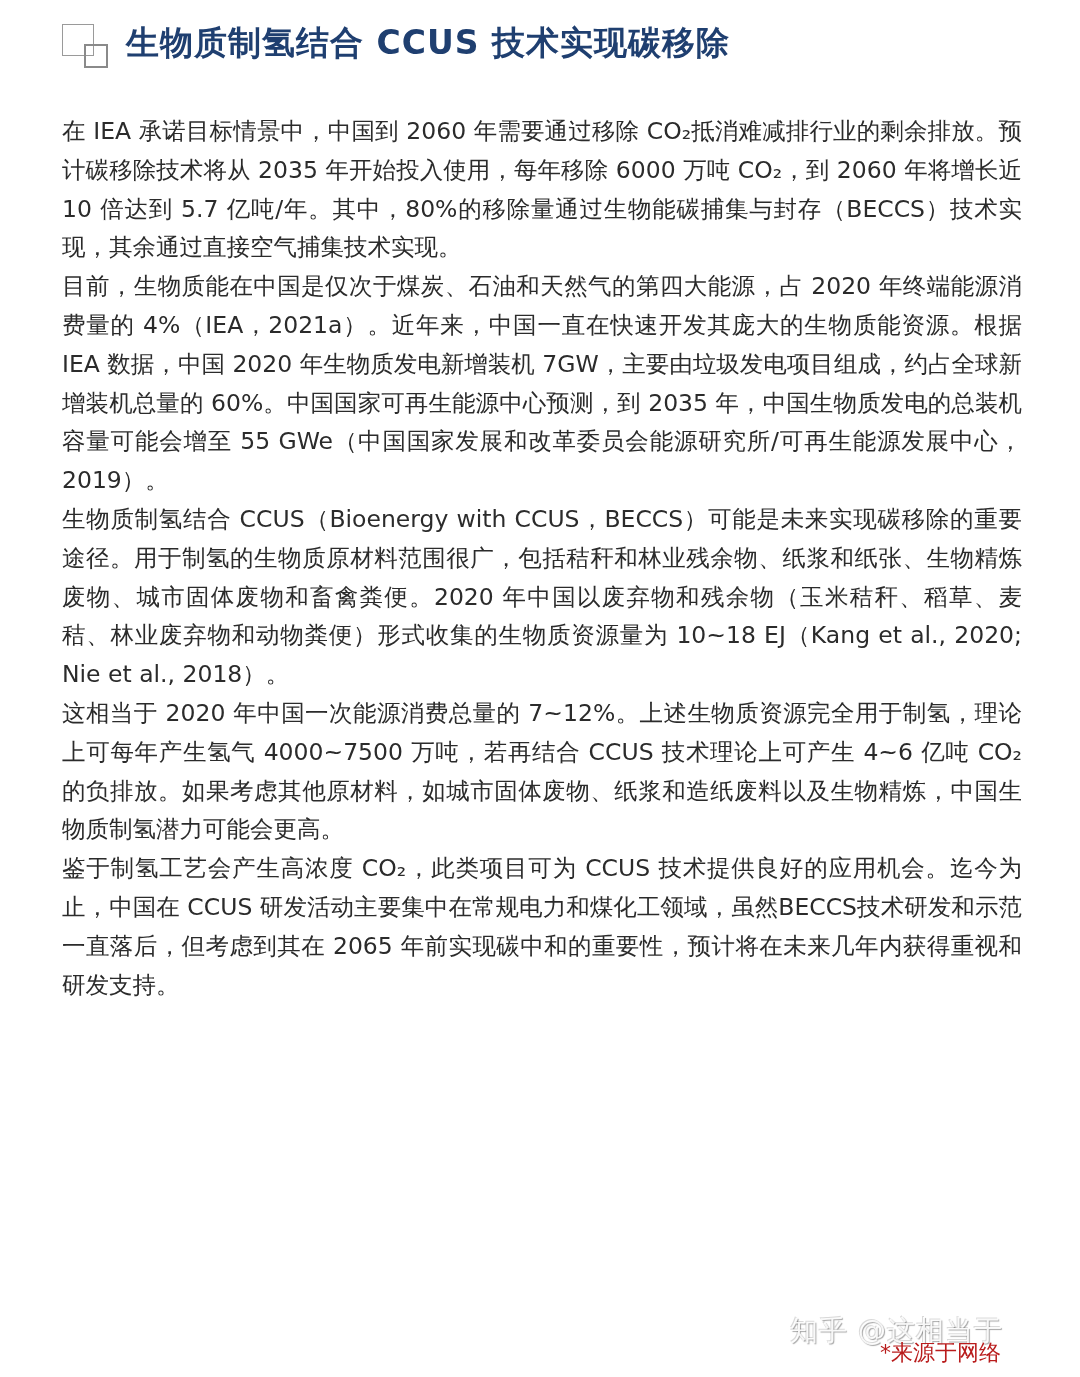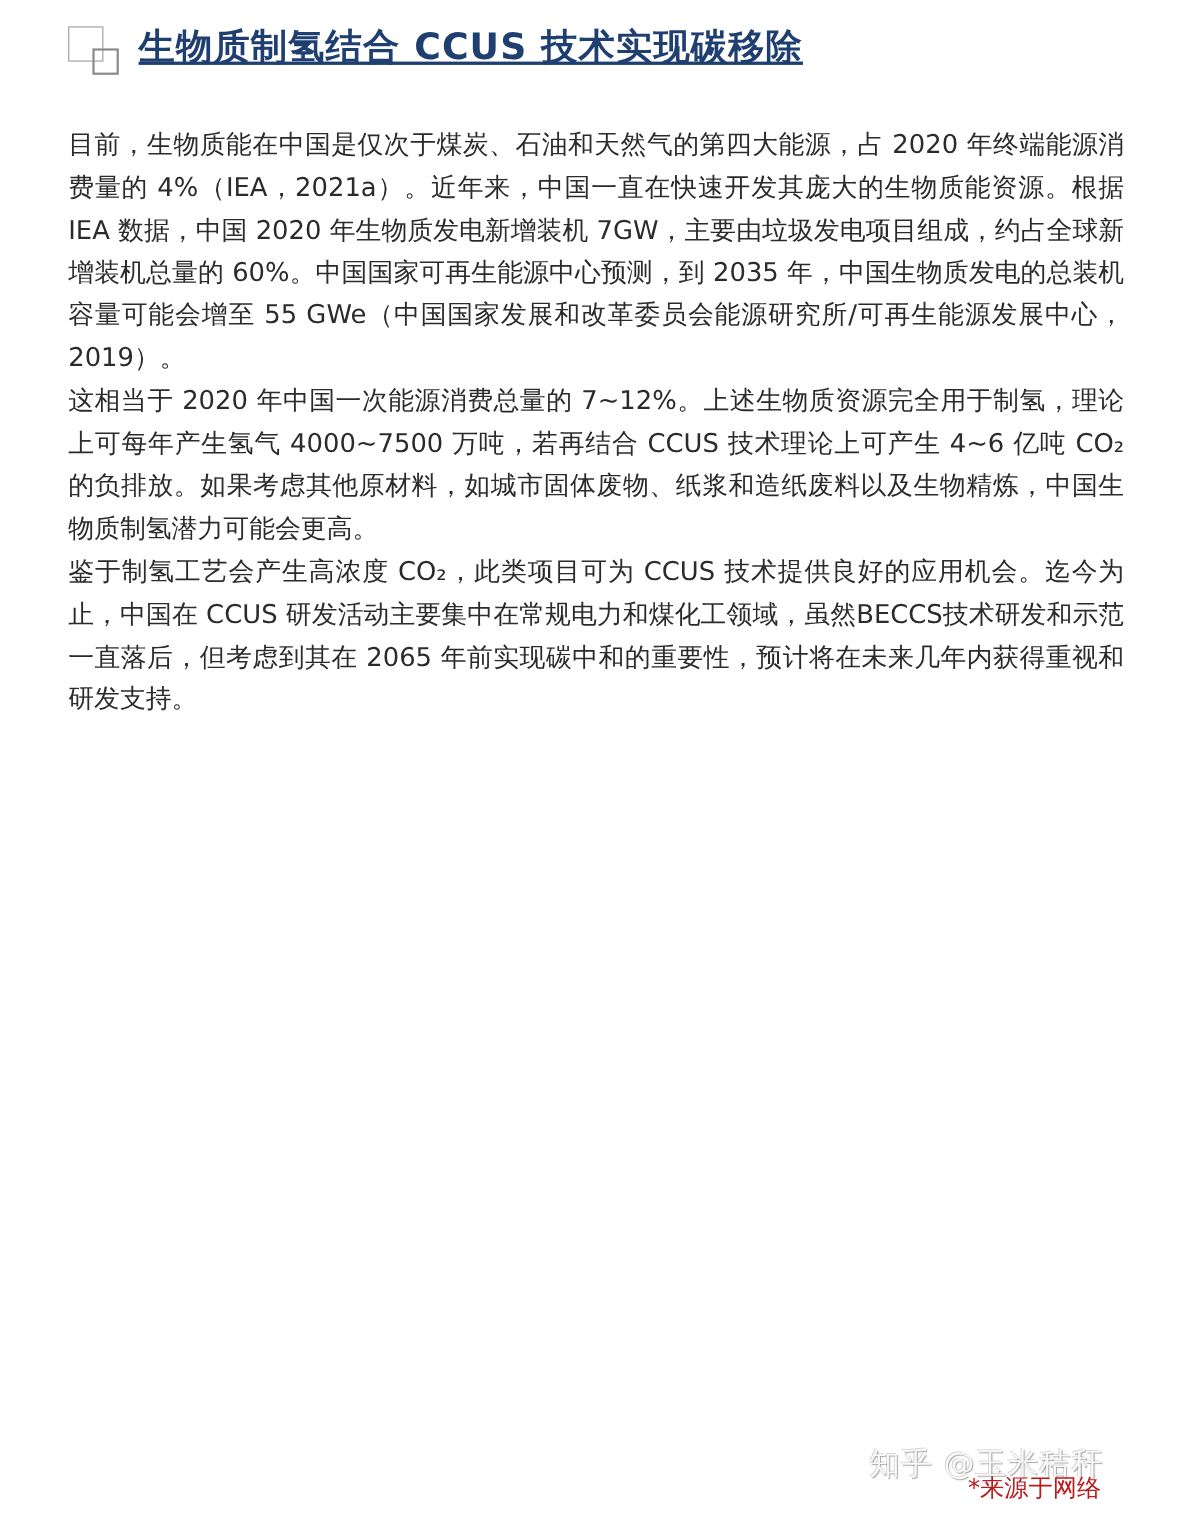--- a/index.html
+++ b/index.html
@@ -17,21 +17,20 @@
       position: absolute; left: 2px; top: 4px; width: 30px; height: 30px;
       border: 1.5px solid #9a9a9a; background: transparent;
     }
     .logo-mark .sq2 {
       position: absolute; left: 24px; top: 24px; width: 20px; height: 20px;
       border: 2px solid #8a8a8a; background: transparent;
     }
     .title {
       font-size: 33px; font-weight: bold; color: #1f3f70; letter-spacing: 1px;
       white-space: nowrap;
-      text-decoration: underline;
     }
     .content {
       position: absolute; left: 62px; top: 112px; width: 960px;
     }
     .para {
       font-size: 23.5px; line-height: 38.8px; margin: 0; color: #2b2b2b;
       text-align: justify; text-justify: inter-character;
     }
     .watermark {
       position: absolute; left: 790px; top: 1312px; font-size: 28px;
@@ -49,19 +48,21 @@
 
 <div class="header">
   <div class="logo-mark">
     <div class="sq1"></div>
     <div class="sq2"></div>
   </div>
   <div class="title">生物质制氢结合 CCUS 技术实现碳移除</div>
 </div>
 
 <div class="content">
+  <p class="para">在 IEA 承诺目标情景中，中国到 2060 年需要通过移除 CO₂抵消难减排行业的剩余排放。预计碳移除技术将从 2035 年开始投入使用，每年移除 6000 万吨 CO₂，到 2060 年将增长近 10 倍达到 5.7 亿吨/年。其中，80%的移除量通过生物能碳捕集与封存（BECCS）技术实现，其余通过直接空气捕集技术实现。</p>
   <p class="para">目前，生物质能在中国是仅次于煤炭、石油和天然气的第四大能源，占 2020 年终端能源消费量的 4%（IEA，2021a）。近年来，中国一直在快速开发其庞大的生物质能资源。根据 IEA 数据，中国 2020 年生物质发电新增装机 7GW，主要由垃圾发电项目组成，约占全球新增装机总量的 60%。中国国家可再生能源中心预测，到 2035 年，中国生物质发电的总装机容量可能会增至 55 GWe（中国国家发展和改革委员会能源研究所/可再生能源发展中心，2019）。</p>
+  <p class="para">生物质制氢结合 CCUS（Bioenergy with CCUS，BECCS）可能是未来实现碳移除的重要途径。用于制氢的生物质原材料范围很广，包括秸秆和林业残余物、纸浆和纸张、生物精炼废物、城市固体废物和畜禽粪便。2020 年中国以废弃物和残余物（玉米秸秆、稻草、麦秸、林业废弃物和动物粪便）形式收集的生物质资源量为 10~18 EJ（Kang et al., 2020; Nie et al., 2018）。</p>
   <p class="para">这相当于 2020 年中国一次能源消费总量的 7~12%。上述生物质资源完全用于制氢，理论上可每年产生氢气 4000~7500 万吨，若再结合 CCUS 技术理论上可产生 4~6 亿吨 CO₂ 的负排放。如果考虑其他原材料，如城市固体废物、纸浆和造纸废料以及生物精炼，中国生物质制氢潜力可能会更高。</p>
   <p class="para">鉴于制氢工艺会产生高浓度 CO₂，此类项目可为 CCUS 技术提供良好的应用机会。迄今为止，中国在 CCUS 研发活动主要集中在常规电力和煤化工领域，虽然BECCS技术研发和示范一直落后，但考虑到其在 2065 年前实现碳中和的重要性，预计将在未来几年内获得重视和研发支持。</p>
 </div>
 
-<div class="watermark">知乎 @玉米秸秆</div>
+<div class="watermark">知乎 @这相当于</div>
 <div class="source-note">*来源于网络</div>
 
 </body></html>

